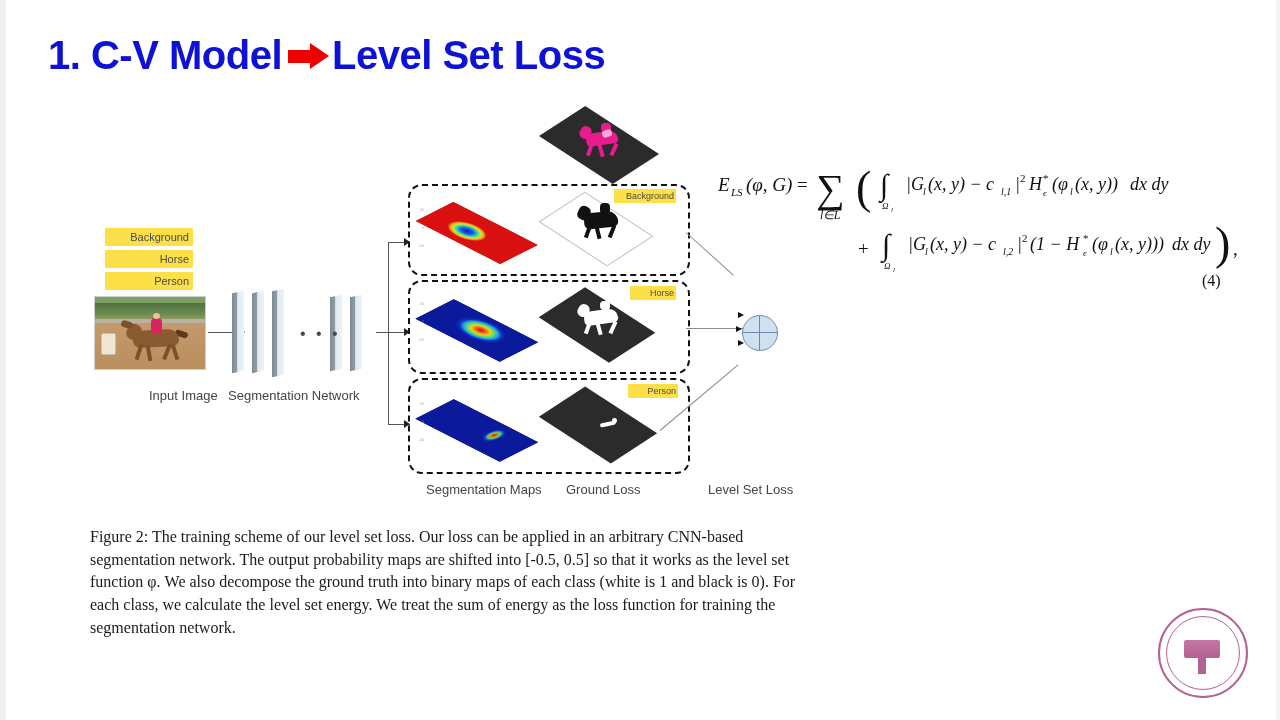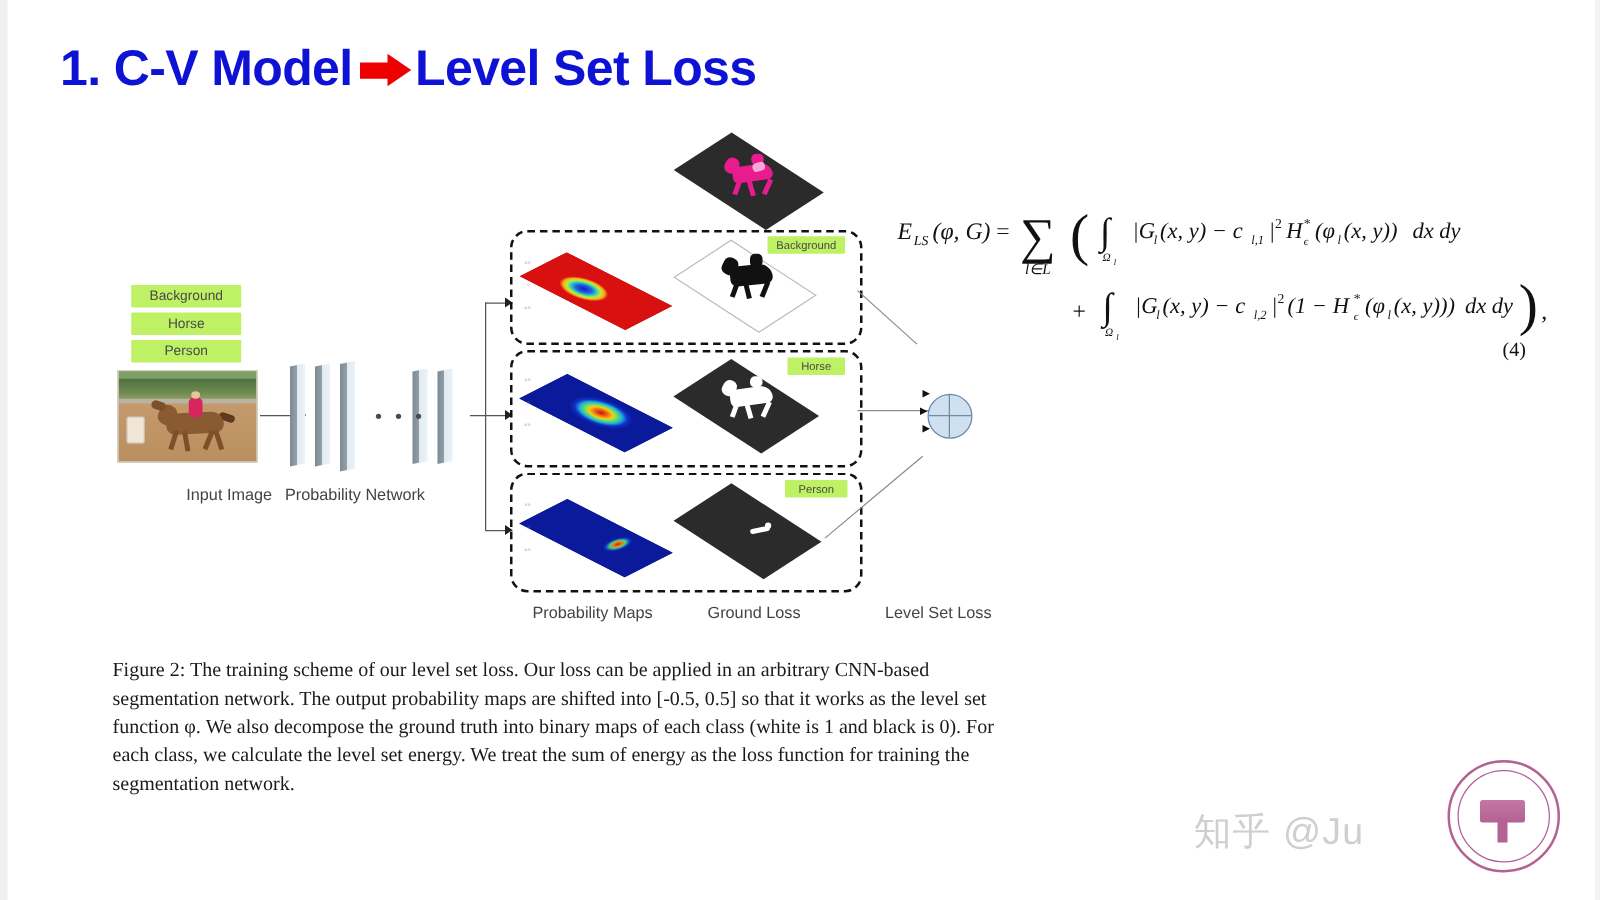--- a/index.html
+++ b/index.html
@@ -32,22 +32,22 @@
     position:absolute;left:22px;top:2px;width:0;height:0;
     border-top:13px solid transparent;border-bottom:13px solid transparent;
     border-left:19px solid #ef0000;
   }
 
   
   .figure{position:absolute;left:0;top:100px;width:860px;height:520px;}
 
   .cls-badges{position:absolute;left:105px;top:128px;width:88px;}
   .badge{
-    background:#bef264;color:#4a4a4a;font-size:11px;
-    text-align:center;padding:3px 4px;margin-bottom:4px;
+    background:#fde047;color:#4a4a4a;font-size:11px;
+    text-align:right;padding:3px 4px;margin-bottom:4px;
     border-radius:1px;
   }
 
   .photo{
     position:absolute;left:94px;top:196px;width:110px;height:72px;
     border:1px solid #cfcfcf;overflow:hidden;background:#c39a6b;
   }
   .photo .sky{position:absolute;left:0;top:0;width:100%;height:12px;background:#7d9f63;}
   .photo .trees{position:absolute;left:0;top:6px;width:100%;height:18px;
     background:linear-gradient(180deg,#4f7040 0%,#6c8b4f 60%,#9aa06a 100%);}
@@ -180,21 +180,21 @@
     <div class="arrow-head-r" style="left:239px;top:228px;"></div>
 
     <div>
       <div class="slab sk" style="left:232px;top:192px;"></div>
       <div class="slab sk" style="left:252px;top:192px;"></div>
       <div class="slab sk" style="left:272px;top:190px;height:86px;"></div>
       <div class="slab sk" style="left:330px;top:196px;height:74px;"></div>
       <div class="slab sk" style="left:350px;top:196px;height:74px;"></div>
     </div>
     <div class="dots" style="left:300px;top:225px;">•  •  •</div>
-    <div class="lbl lbl-segnet">Probability Network</div>
+    <div class="lbl lbl-segnet">Segmentation Network</div>
 
     <div class="arrow-line" style="left:376px;top:232px;width:28px;"></div>
     <div class="arrow-line" style="left:388px;top:142px;width:1px;height:182px;"></div>
     <div class="arrow-line" style="left:388px;top:142px;width:22px;"></div>
     <div class="arrow-line" style="left:388px;top:324px;width:22px;"></div>
     <div class="arrow-head-r" style="left:404px;top:138px;"></div>
     <div class="arrow-head-r" style="left:404px;top:228px;"></div>
     <div class="arrow-head-r" style="left:404px;top:320px;"></div>
 
     <div class="dbox" style="left:408px;top:84px;width:278px;height:88px;"></div>
@@ -246,21 +246,21 @@
       <div class="ticks" style="left:2px;top:14px;">0.5</div>
       <div class="ticks" style="left:4px;top:32px;">0</div>
       <div class="ticks" style="left:1px;top:50px;">-0.5</div>
     </div>
     <div>
       <div class="diamond" style="left:556px;top:298px;width:84px;height:54px;background:#2b2b2b;"></div>
       <div style="position:absolute;left:600px;top:322px;width:16px;height:4px;background:#fff;border-radius:2px;transform:rotate(-12deg);"></div>
       <div style="position:absolute;left:612px;top:318px;width:5px;height:5px;background:#fff;border-radius:50%;"></div>
     </div>
 
-    <div class="lbl lbl-prob">Probability Maps</div>
+    <div class="lbl lbl-prob">Segmentation Maps</div>
     <div class="lbl lbl-gt">Ground Loss</div>
     <div class="lbl lbl-lsloss">Level Set Loss</div>
 
     <div>
       <div class="diamond" style="left:556px;top:18px;width:86px;height:54px;background:#2b2b2b;"></div>
       <div style="position:absolute;left:586px;top:32px;width:32px;height:13px;background:#e81c8e;border-radius:8px 12px 6px 6px;transform:rotate(-8deg);"></div>
       <div style="position:absolute;left:580px;top:26px;width:11px;height:13px;background:#e81c8e;border-radius:5px;transform:rotate(28deg);"></div>
       <div style="position:absolute;left:601px;top:23px;width:10px;height:9px;background:#e81c8e;border-radius:4px;"></div>
       <div style="position:absolute;left:588px;top:43px;width:4px;height:13px;background:#e81c8e;transform:rotate(20deg);"></div>
       <div style="position:absolute;left:599px;top:44px;width:4px;height:13px;background:#e81c8e;transform:rotate(-16deg);"></div>
@@ -327,19 +327,18 @@
         <text x="462" y="95" font-size="18" font-style="italic">dx dy</text>
         <text x="505" y="104" font-size="46">)</text>
         <text x="523" y="100" font-size="19">,</text>
       </g>
     </svg>
     <div style="position:absolute;left:492px;top:117px;font-family:'Liberation Serif',serif;font-size:16px;">(4)</div>
   </div>
 
   <div class="caption">Figure 2: The training scheme of our level set loss. Our loss can be applied in an arbitrary CNN-based segmentation network. The output probability maps are shifted into [-0.5, 0.5] so that it works as the level set function φ. We also decompose the ground truth into binary maps of each class (white is 1 and black is 0). For each class, we calculate the level set energy. We treat the sum of energy as the loss function for training the segmentation network.</div>
 
-  <div class="wm">知乎 @Ju</div>
   <div class="logo">
     <div class="inner"></div>
     <div class="book"></div>
     <div class="stem"></div>
   </div>
 </div>
 
 </body></html>

